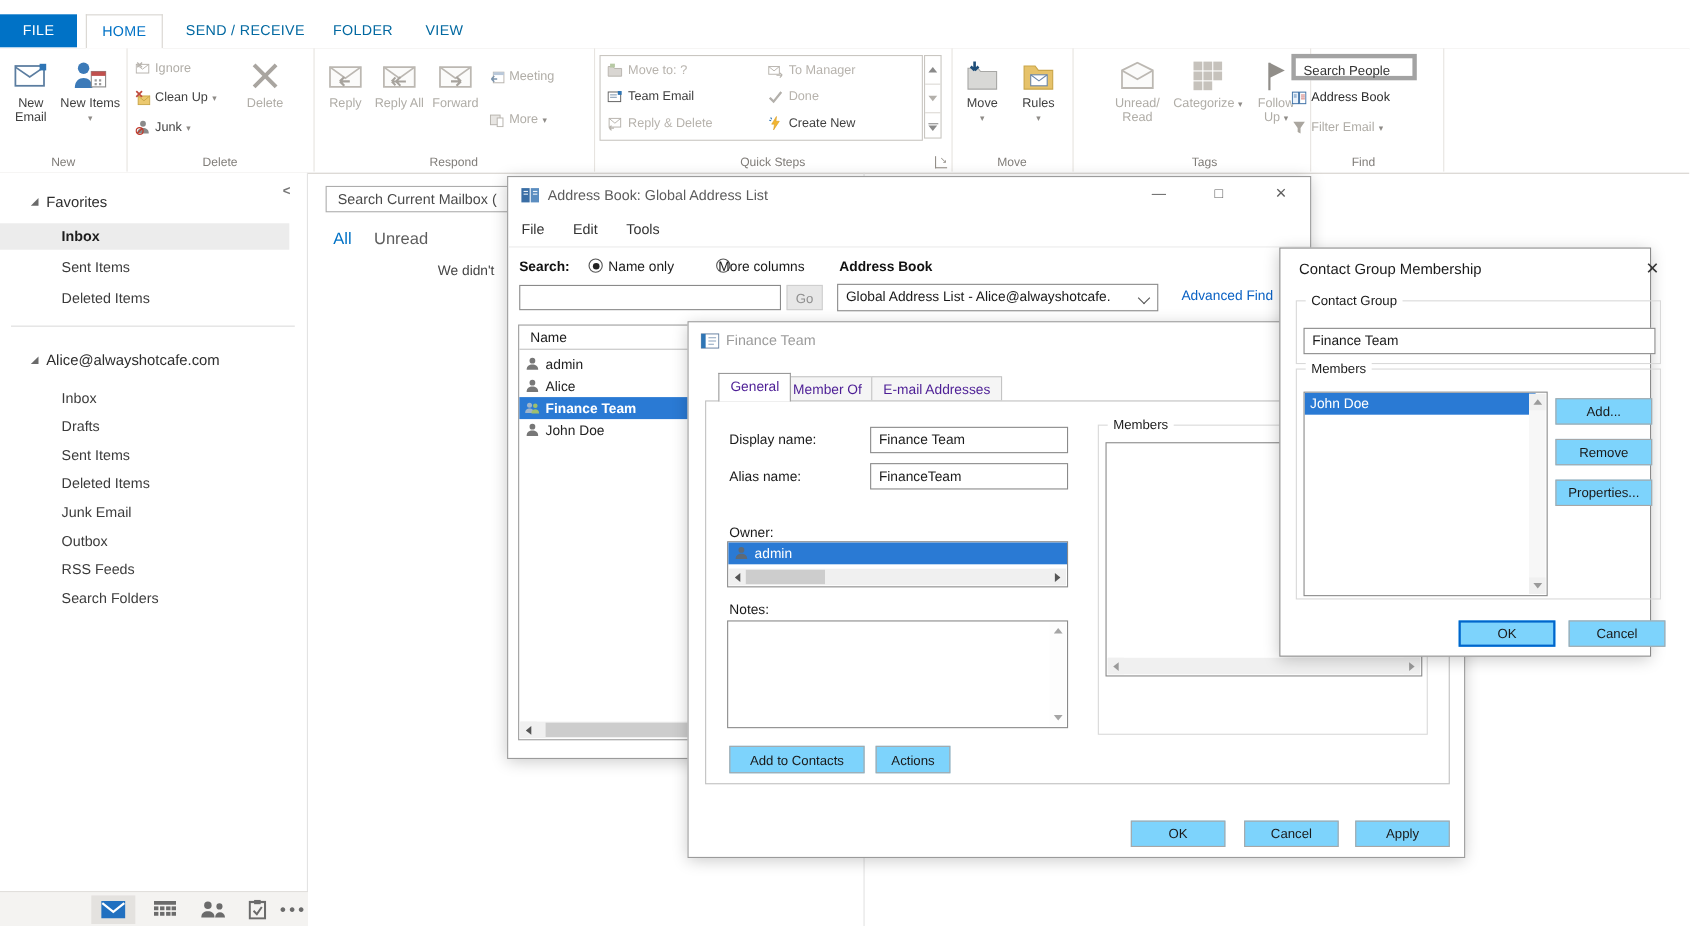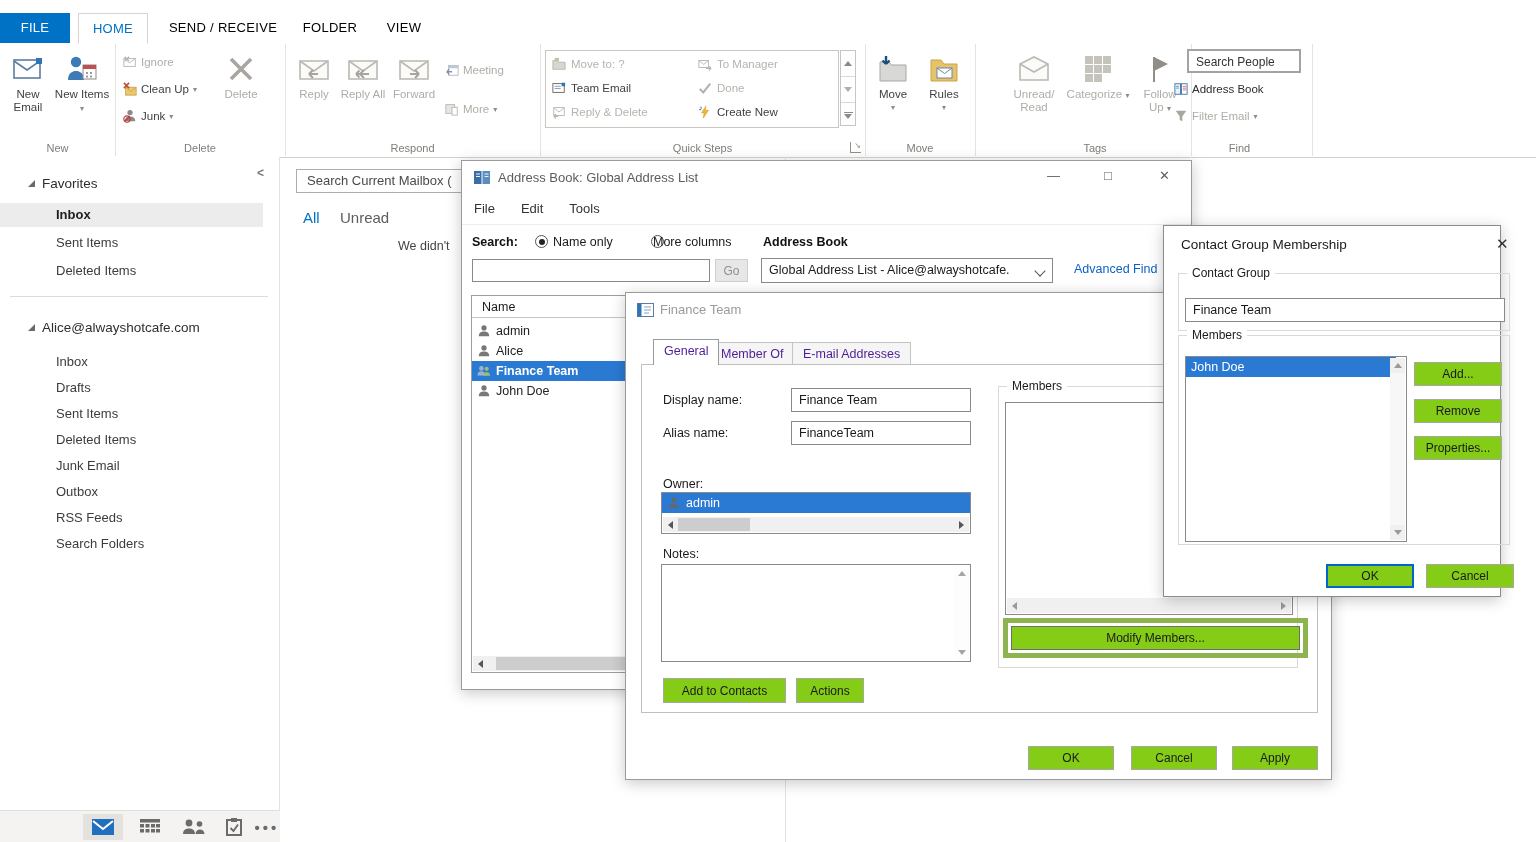--- a/index.html
+++ b/index.html
@@ -7,21 +7,21 @@
     font-family:"Liberation Sans","DejaVu Sans",sans-serif;font-size:12px;color:#3f3f3f;}
   .abs{position:absolute;}
   
   .titlebar{left:0;top:0;width:1536px;height:13px;background:#fff;overflow:hidden;}
   .win-title{top:-7px;left:0;width:1536px;text-align:center;color:#a6a6a6;font-size:13px;}
   .qat1{left:6px;top:-8px;width:22px;height:16px;background:#2a7cc0;border-radius:2px;}
   .qat2{left:42px;top:-8px;width:18px;height:14px;border:2px solid #9a9a9a;background:#fff;}
   .qat3{left:84px;top:-6px;width:14px;height:9px;border-bottom:2px solid #9a9a9a;border-right:2px solid #9a9a9a;}
   
   .tabsrow{left:0;top:13px;width:1536px;height:31px;background:#fff;border-bottom:1px solid #d8d5d0;}
-  .rtab{position:absolute;top:0;height:30px;line-height:30px;text-align:center;font-size:13px;color:#000000;letter-spacing:.3px;cursor:default;}
+  .rtab{position:absolute;top:0;height:30px;line-height:30px;text-align:center;font-size:13px;color:#0369a1;letter-spacing:.3px;cursor:default;}
   .rtab.file{left:0;width:70px;background:#0072c6;color:#fff;}
   .rtab.active{background:#fff;color:#0072c6;border:1px solid #d8d5d0;border-bottom:1px solid #fff;height:31px;box-sizing:border-box;}
   
   .ribbon{left:0;top:44px;width:1536px;height:113px;background:#fff;border-bottom:1px solid #d5d2cd;}
   .rgroup{position:absolute;top:0;height:112px;border-right:1px solid #e7e4e0;}
   .glabel{position:absolute;bottom:2px;left:0;width:100%;text-align:center;font-size:11px;color:#807d79;}
   .bigbtn{position:absolute;top:6px;text-align:center;cursor:default;}
   .bigbtn .bicon{display:flex;justify-content:center;align-items:center;height:38px;}
   .bigbtn .blabel{font-size:11.5px;line-height:13px;color:#3f3f3f;}
   .bigbtn.dis .blabel{color:#b0ada7;}
@@ -58,21 +58,21 @@
   .vdivider{left:785px;top:157px;width:1px;height:685px;background:#e3e3e3;}
   
   .bottombar{left:0;top:810px;width:280px;height:32px;background:#f4f3f1;border-top:1px solid #e1dfdc;box-sizing:border-box;}
   .navico{position:absolute;top:3px;height:26px;display:flex;align-items:center;justify-content:center;cursor:pointer;}
   .dots{color:#6b6b6b;font-size:15px;letter-spacing:3px;font-weight:bold;}
   
   .dlg{position:absolute;background:#fff;border:1px solid #9b9b9b;box-shadow:0 3px 14px rgba(0,0,0,.22);box-sizing:border-box;}
   .dtitle{font-size:13px;}
   .winctl{position:absolute;color:#5f5f5f;font-size:13px;cursor:pointer;}
   .field{position:absolute;background:#fff;border:1px solid #8a8a8a;box-sizing:border-box;font-size:12.5px;color:#1a1a1a;padding:3px 7px;line-height:16px;}
-  .btn{position:absolute;background:#84cc16;border:1px solid #a7a7a7;box-sizing:border-box;display:flex;align-items:center;justify-content:center;font-size:12px;color:#1a1a1a;cursor:pointer;}
+  .btn{position:absolute;background:#7dd3fc;border:1px solid #a7a7a7;box-sizing:border-box;display:flex;align-items:center;justify-content:center;font-size:12px;color:#1a1a1a;cursor:pointer;}
   .gbox{position:absolute;border:1px solid #d9d9d9;box-sizing:border-box;}
   .legend{position:absolute;top:-8px;left:8px;background:#fff;padding:0 5px;font-size:12px;color:#1a1a1a;}
   .lbx{position:absolute;background:#fff;border:1px solid #8a8a8a;box-sizing:border-box;overflow:hidden;}
   .lrow{height:20px;display:flex;align-items:center;gap:5px;padding-left:5px;font-size:12.5px;color:#222;white-space:nowrap;}
   .lrow.sel{background:#2a7ad4;color:#fff;font-weight:bold;}
   .sbtrack-h{position:absolute;left:1px;right:1px;bottom:1px;height:15px;background:#f0f0f0;display:flex;align-items:center;}
   .sbarrow{width:15px;height:15px;display:flex;align-items:center;justify-content:center;background:#f0f0f0;}
   .sbthumb-h{height:13px;background:#cdcdcd;}
   .sbtrack-v{position:absolute;top:1px;bottom:1px;right:1px;width:15px;background:#f7f7f7;display:flex;flex-direction:column;justify-content:space-between;align-items:center;}
   .menu-item{font-size:13px;color:#333;margin-right:26px;cursor:pointer;}
@@ -337,21 +337,21 @@
               <path d="M6 2 L20 9 L6 16 Z" fill="#918e89"></path>
               <line x1="6" y1="2" x2="6" y2="27" stroke="#918e89" stroke-width="2"></line>
             </svg>
         </div>
         <div class="blabel"><span>Follow Up</span> <span class="darr">▾</span></div>
       </div>
       <div class="glabel">Tags</div>
     </div>
 
     <div class="rgroup" style="left:1167px;width:145px;border-right:1px solid #e7e4e0;">
-      <div class="abs" style="left:7px;top:5px;width:114px;height:24px;border:2px solid #a3a3a3;box-sizing:border-box;line-height:22px;padding-left:7px;font-size:12px;color:#333;background:#fff;margin-left:13px;">Search People</div>
+      <div class="abs" style="left:7px;top:5px;width:114px;height:24px;border:4px solid #a3a3a3;box-sizing:border-box;line-height:22px;padding-left:7px;font-size:12px;color:#333;background:#fff;">Search People</div>
       <div class="smrow" style="left:7px;top:37px;">
         <svg class="pic" viewBox="0 0 16 16">
             <rect x="1" y="2" width="6.5" height="12" fill="#eaf2fb" stroke="#3a6ea5"></rect>
             <rect x="8.5" y="2" width="6.5" height="12" fill="#fff" stroke="#3a6ea5"></rect>
             <path d="M10 5h4M10 7h4M10 9h4" stroke="#c0504d" stroke-width=".8"></path>
             <path d="M2.5 5h3M2.5 7h3" stroke="#3a6ea5" stroke-width=".8"></path>
           </svg>
         <span style="color:#2d2d2d;">Address Book</span>
       </div>
       <div class="smrow dis" style="left:7px;top:64px;">
@@ -575,23 +575,20 @@
         <div class="sbtrack-h">
           <div class="sbarrow">
               <span class="tri tri-lf" style="border-right-color:#9a9a9a;"></span>
             </div>
           <div class="sbarrow" style="margin-left:auto;">
               <span class="tri tri-rt" style="border-left-color:#9a9a9a;"></span>
             </div>
         </div>
       </div>
     </div>
-    <div class="greenhl" style="left:377px;top:325px;width:305px;height:40px;z-index:5;">
-      <div class="btn" style="left:3px;top:3px;width:289px;height:24px;border-color:#6d6d6d;">Modify Members...</div>
-    </div>
 
     <div class="btn" style="left:402px;top:453px;width:86px;height:24px;">OK</div>
     <div class="btn" style="left:505px;top:453px;width:86px;height:24px;">Cancel</div>
     <div class="btn" style="left:606px;top:453px;width:86px;height:24px;">Apply</div>
   </div>
 
   <div class="dlg" style="left:1163px;top:225px;width:338px;height:372px;z-index:30;border-color:#8a8a8a;">
     <div class="abs" style="left:17px;top:11px;font-size:13.5px;color:#1a1a1a;">Contact Group Membership</div>
     <div class="winctl" style="left:332px;top:9px;font-size:15px;color:#333;">✕</div>
 

